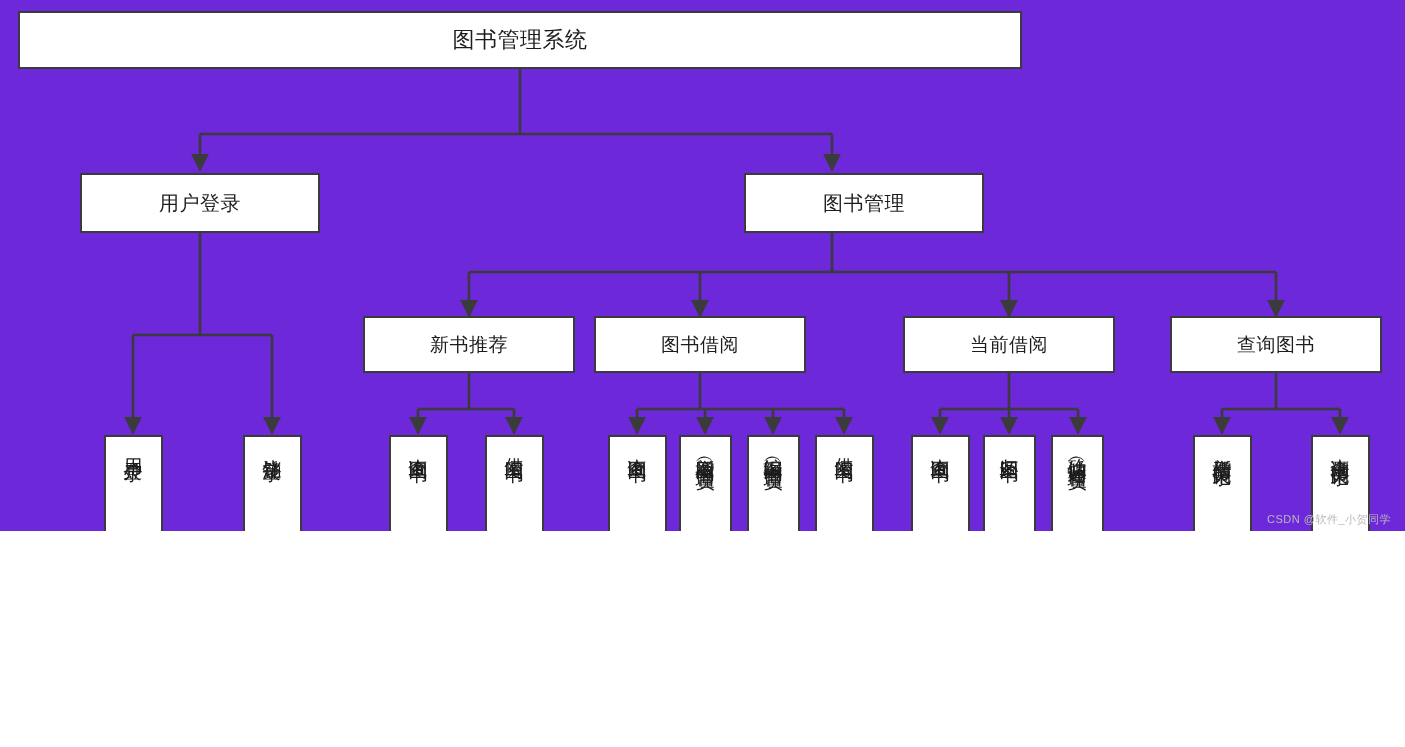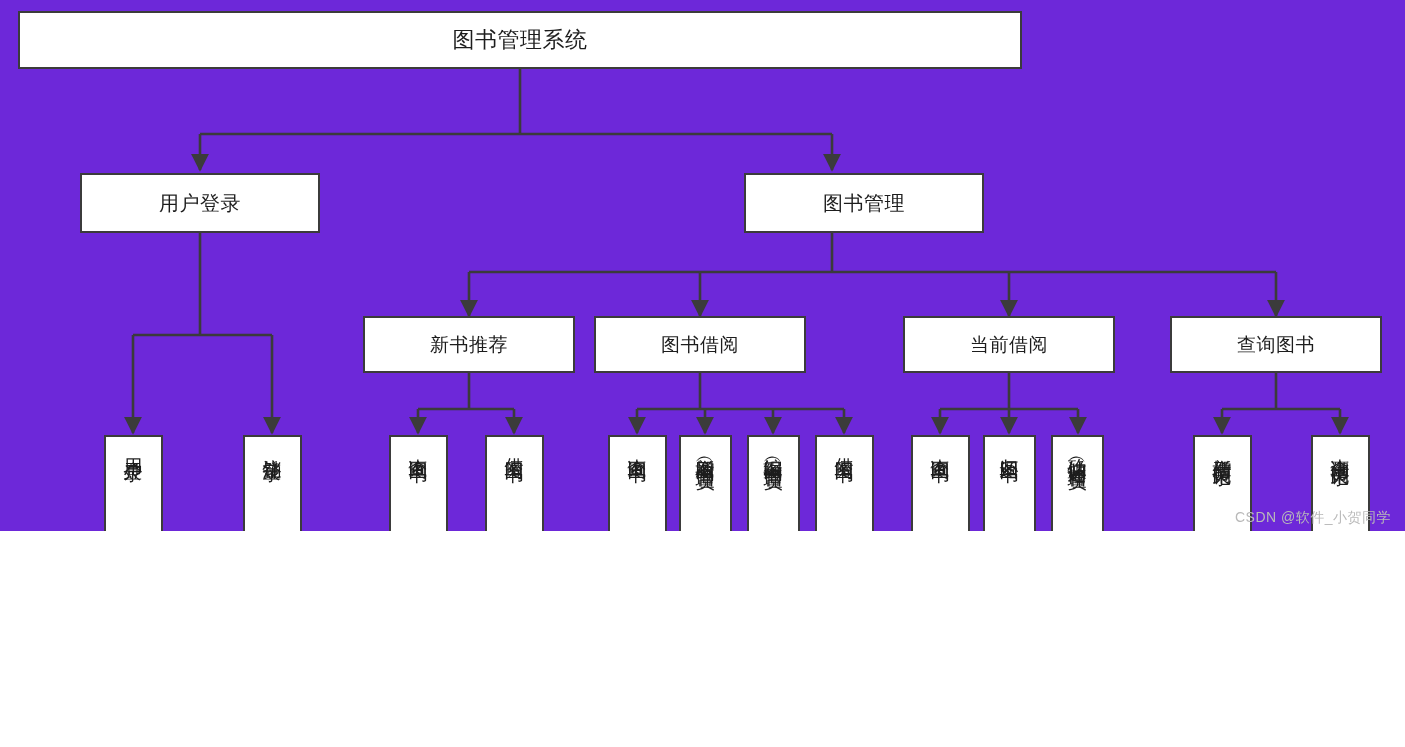--- a/index.html
+++ b/index.html
@@ -62,21 +62,21 @@
     text-orientation: upright;
     -webkit-writing-mode: vertical-rl;
     letter-spacing: 2px;
     line-height: 1;
     max-height: 285px;
   }
   .watermark {
     position: absolute;
     right: 14px;
     bottom: 4px;
-    font-size: 14px;
+    font-size: 11px;
     color: #b9b9b9;
     white-space: nowrap;
     letter-spacing: 0.5px;
   }
 </style>
 </head>
 <body>
 
 <div id="diagram-root">
 

